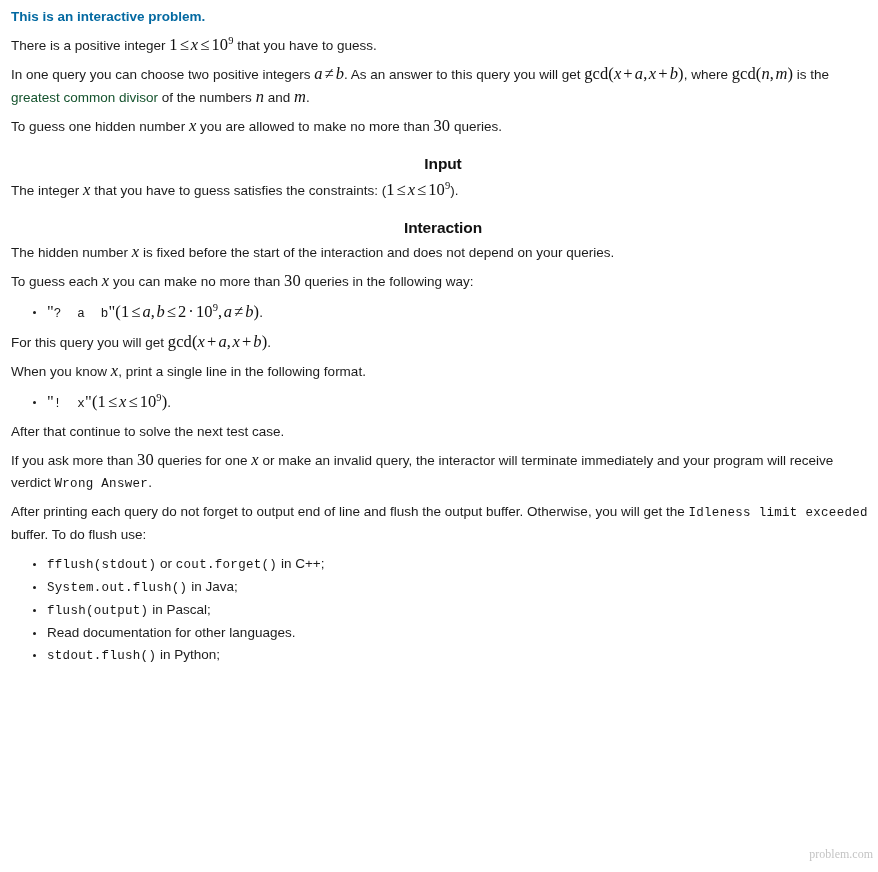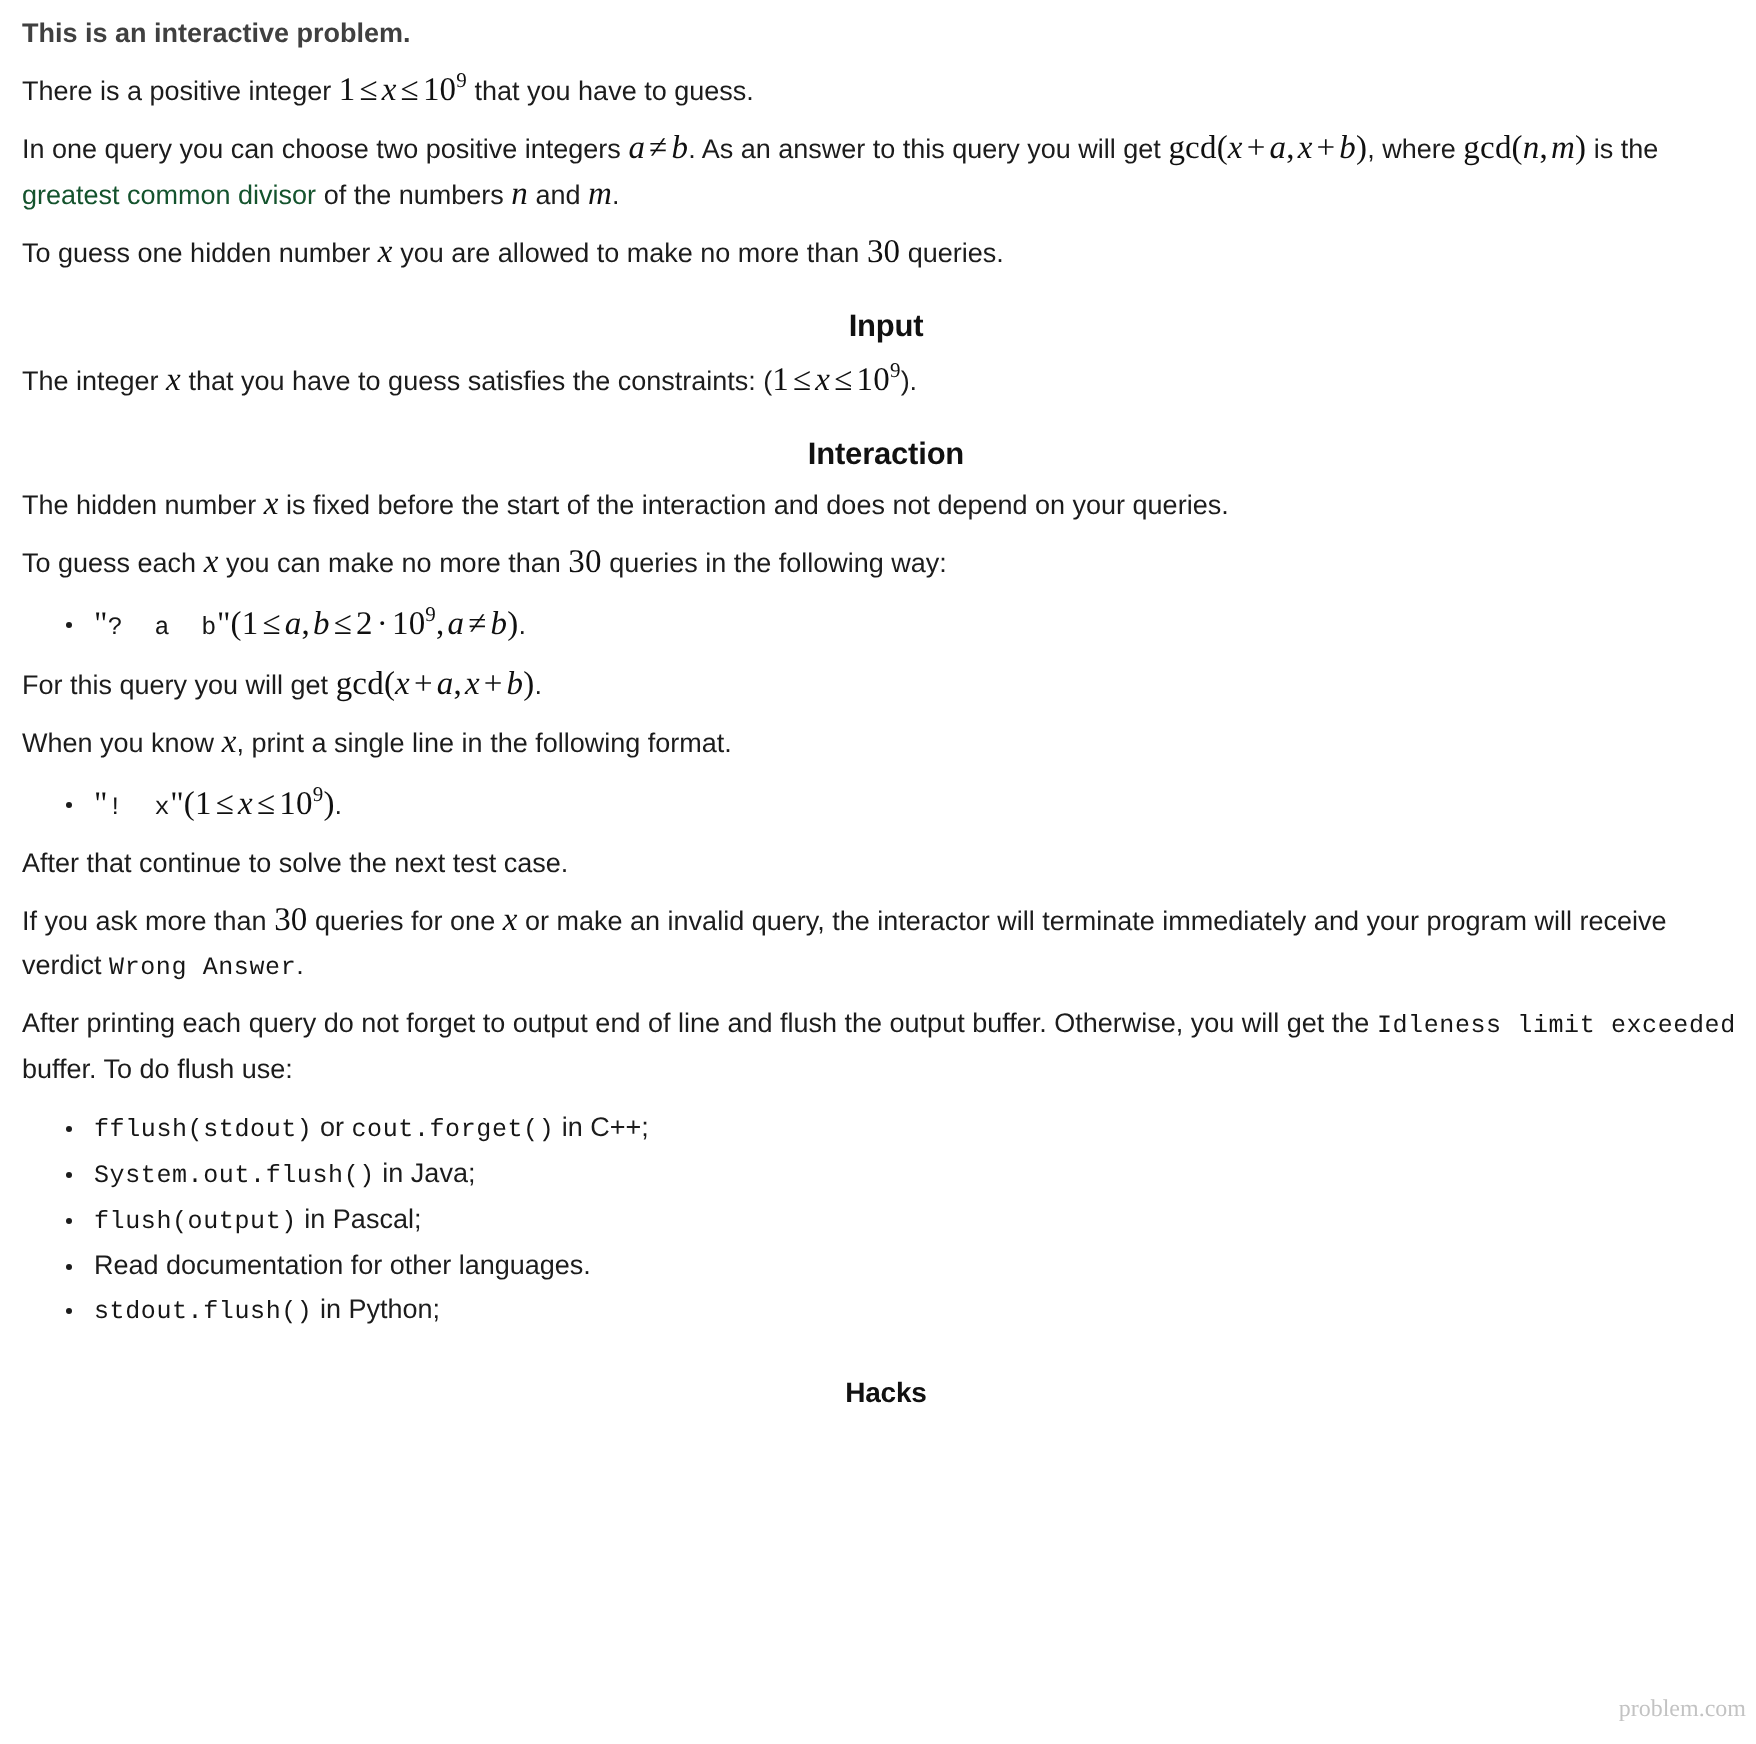--- a/index.html
+++ b/index.html
@@ -41,21 +41,21 @@
     padding: 0;
     line-height: 22px;
     color: #1c1c1c;
   }
   p.spaced { margin-top: 6px; }
   p.tight  { margin-top: 4px; }
 
   b.lead {
     font-weight: bold;
     font-size: 13.5px;
-    color: #404040;
+    color: #0369a1;
   }
 
   a.inline-link {
     color: #14532d;
     text-decoration: none;
   }
 
   
   .m {
     font-family: "Liberation Serif", "DejaVu Serif", serif;
@@ -218,17 +218,16 @@
   </p>
 
   <ul class="flushlist">
     <li><code>fflush(stdout)</code><span> or </span><code>cout.forget()</code><span> in C++;</span></li>
     <li><code>System.out.flush()</code><span> in Java;</span></li>
     <li><code>flush(output)</code><span> in Pascal;</span></li>
     <li><span>Read documentation for other languages.</span></li>
     <li><code>stdout.flush()</code><span> in Python;</span></li>
   </ul>
 
-  <h3 class="section hacks">Hacks</h3>
 
   <div class="watermark">problem.com</div>
 
 </div>
 
 </body></html>

